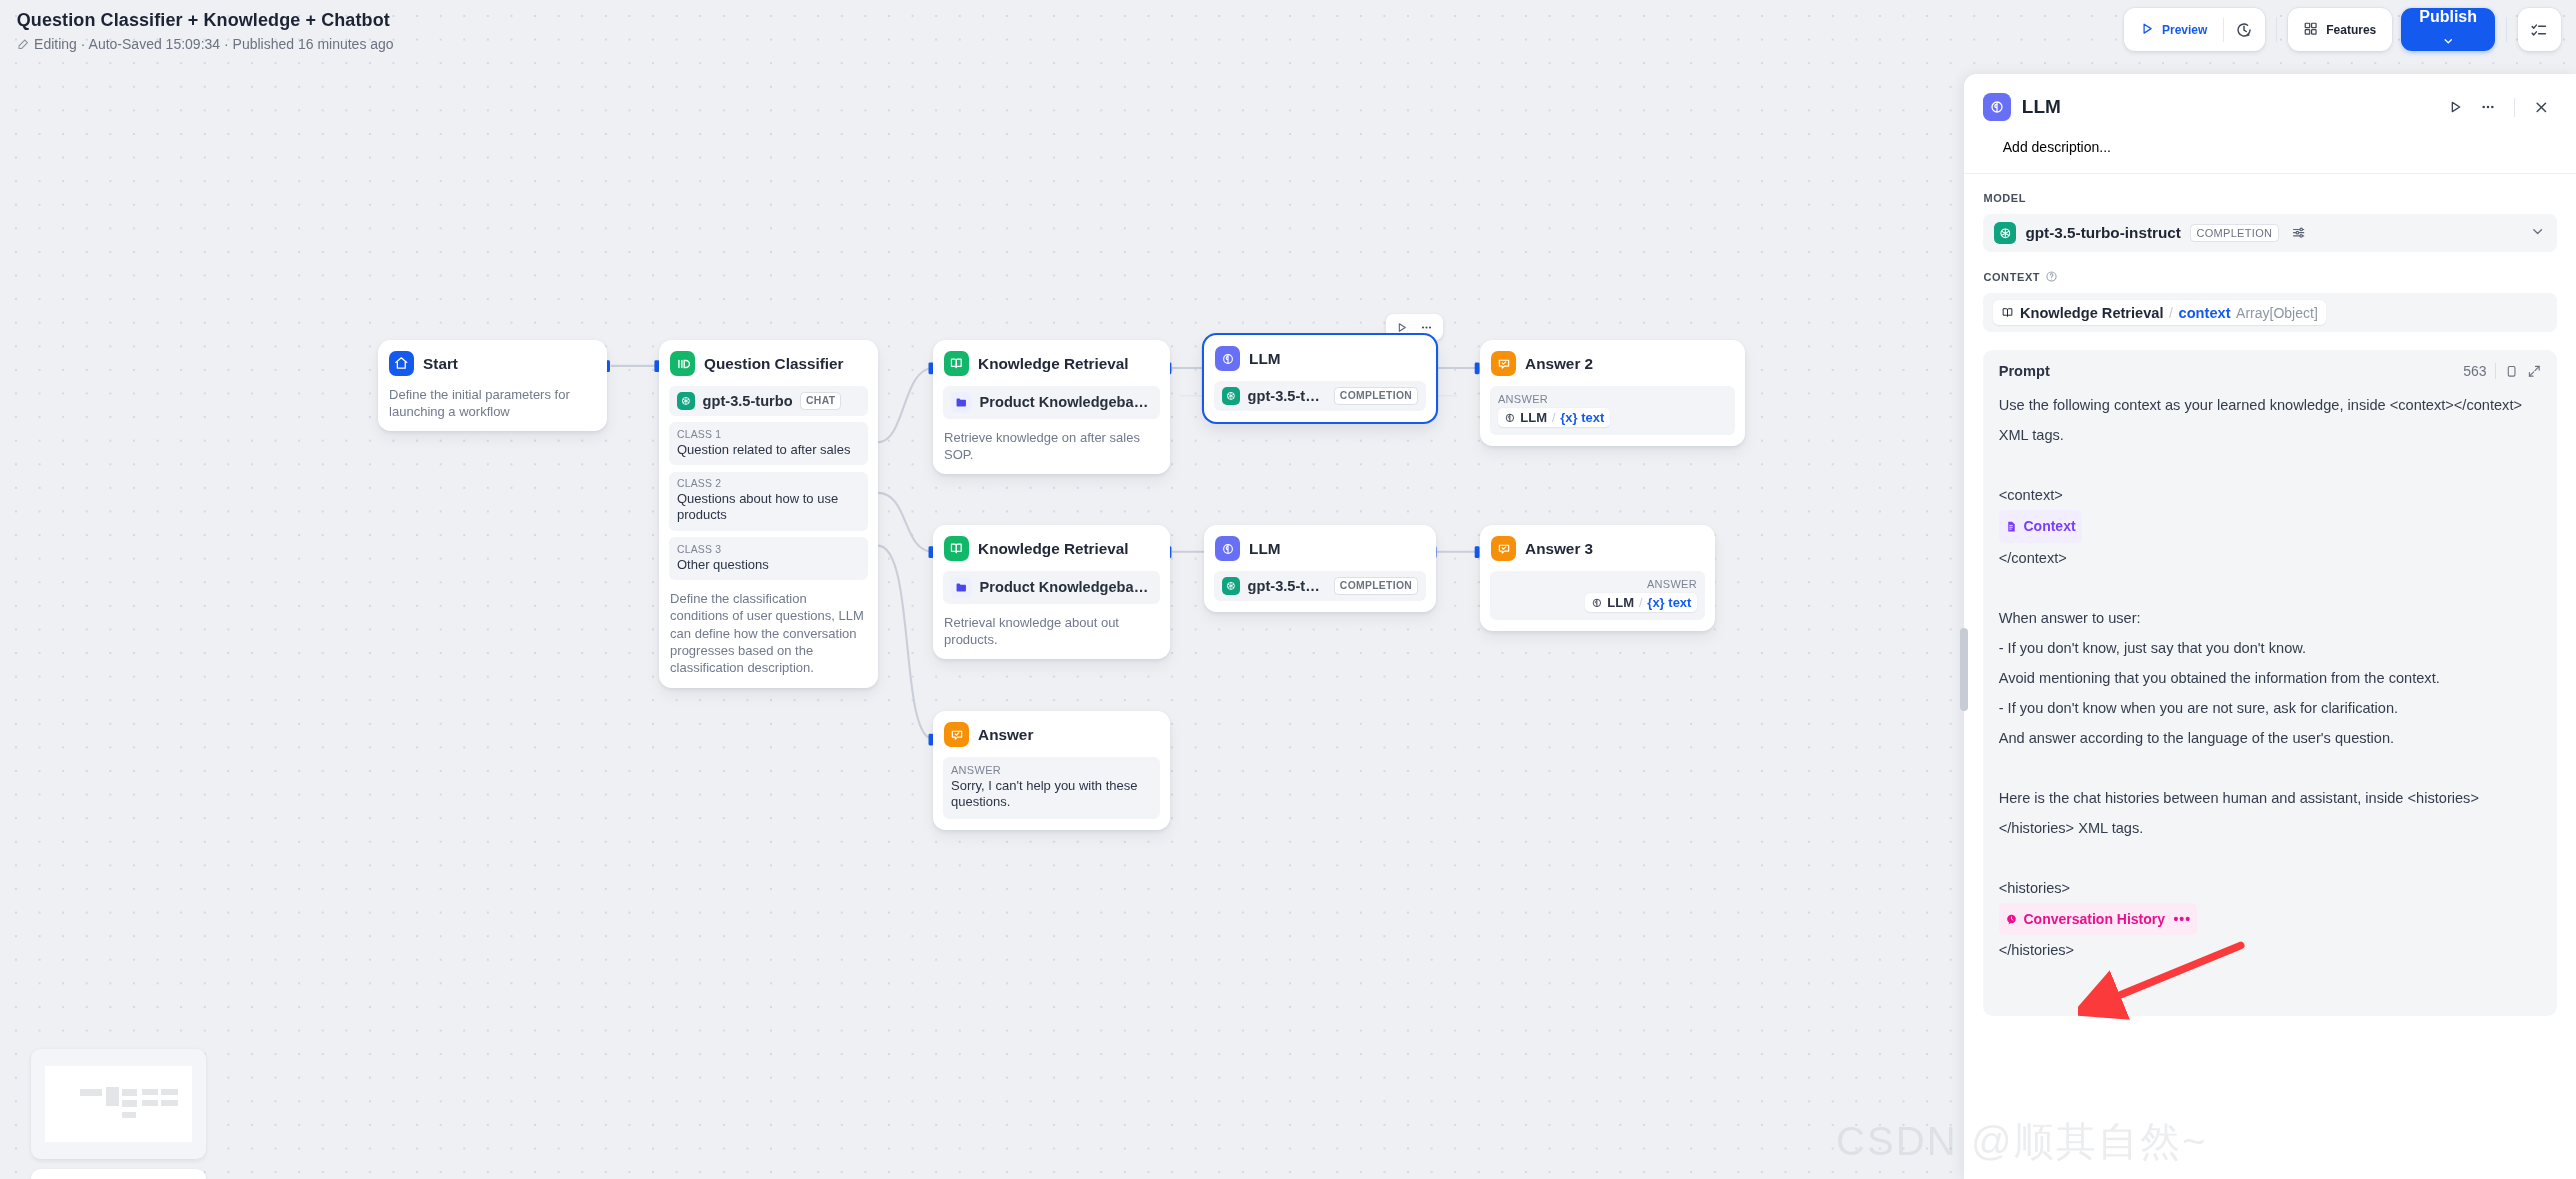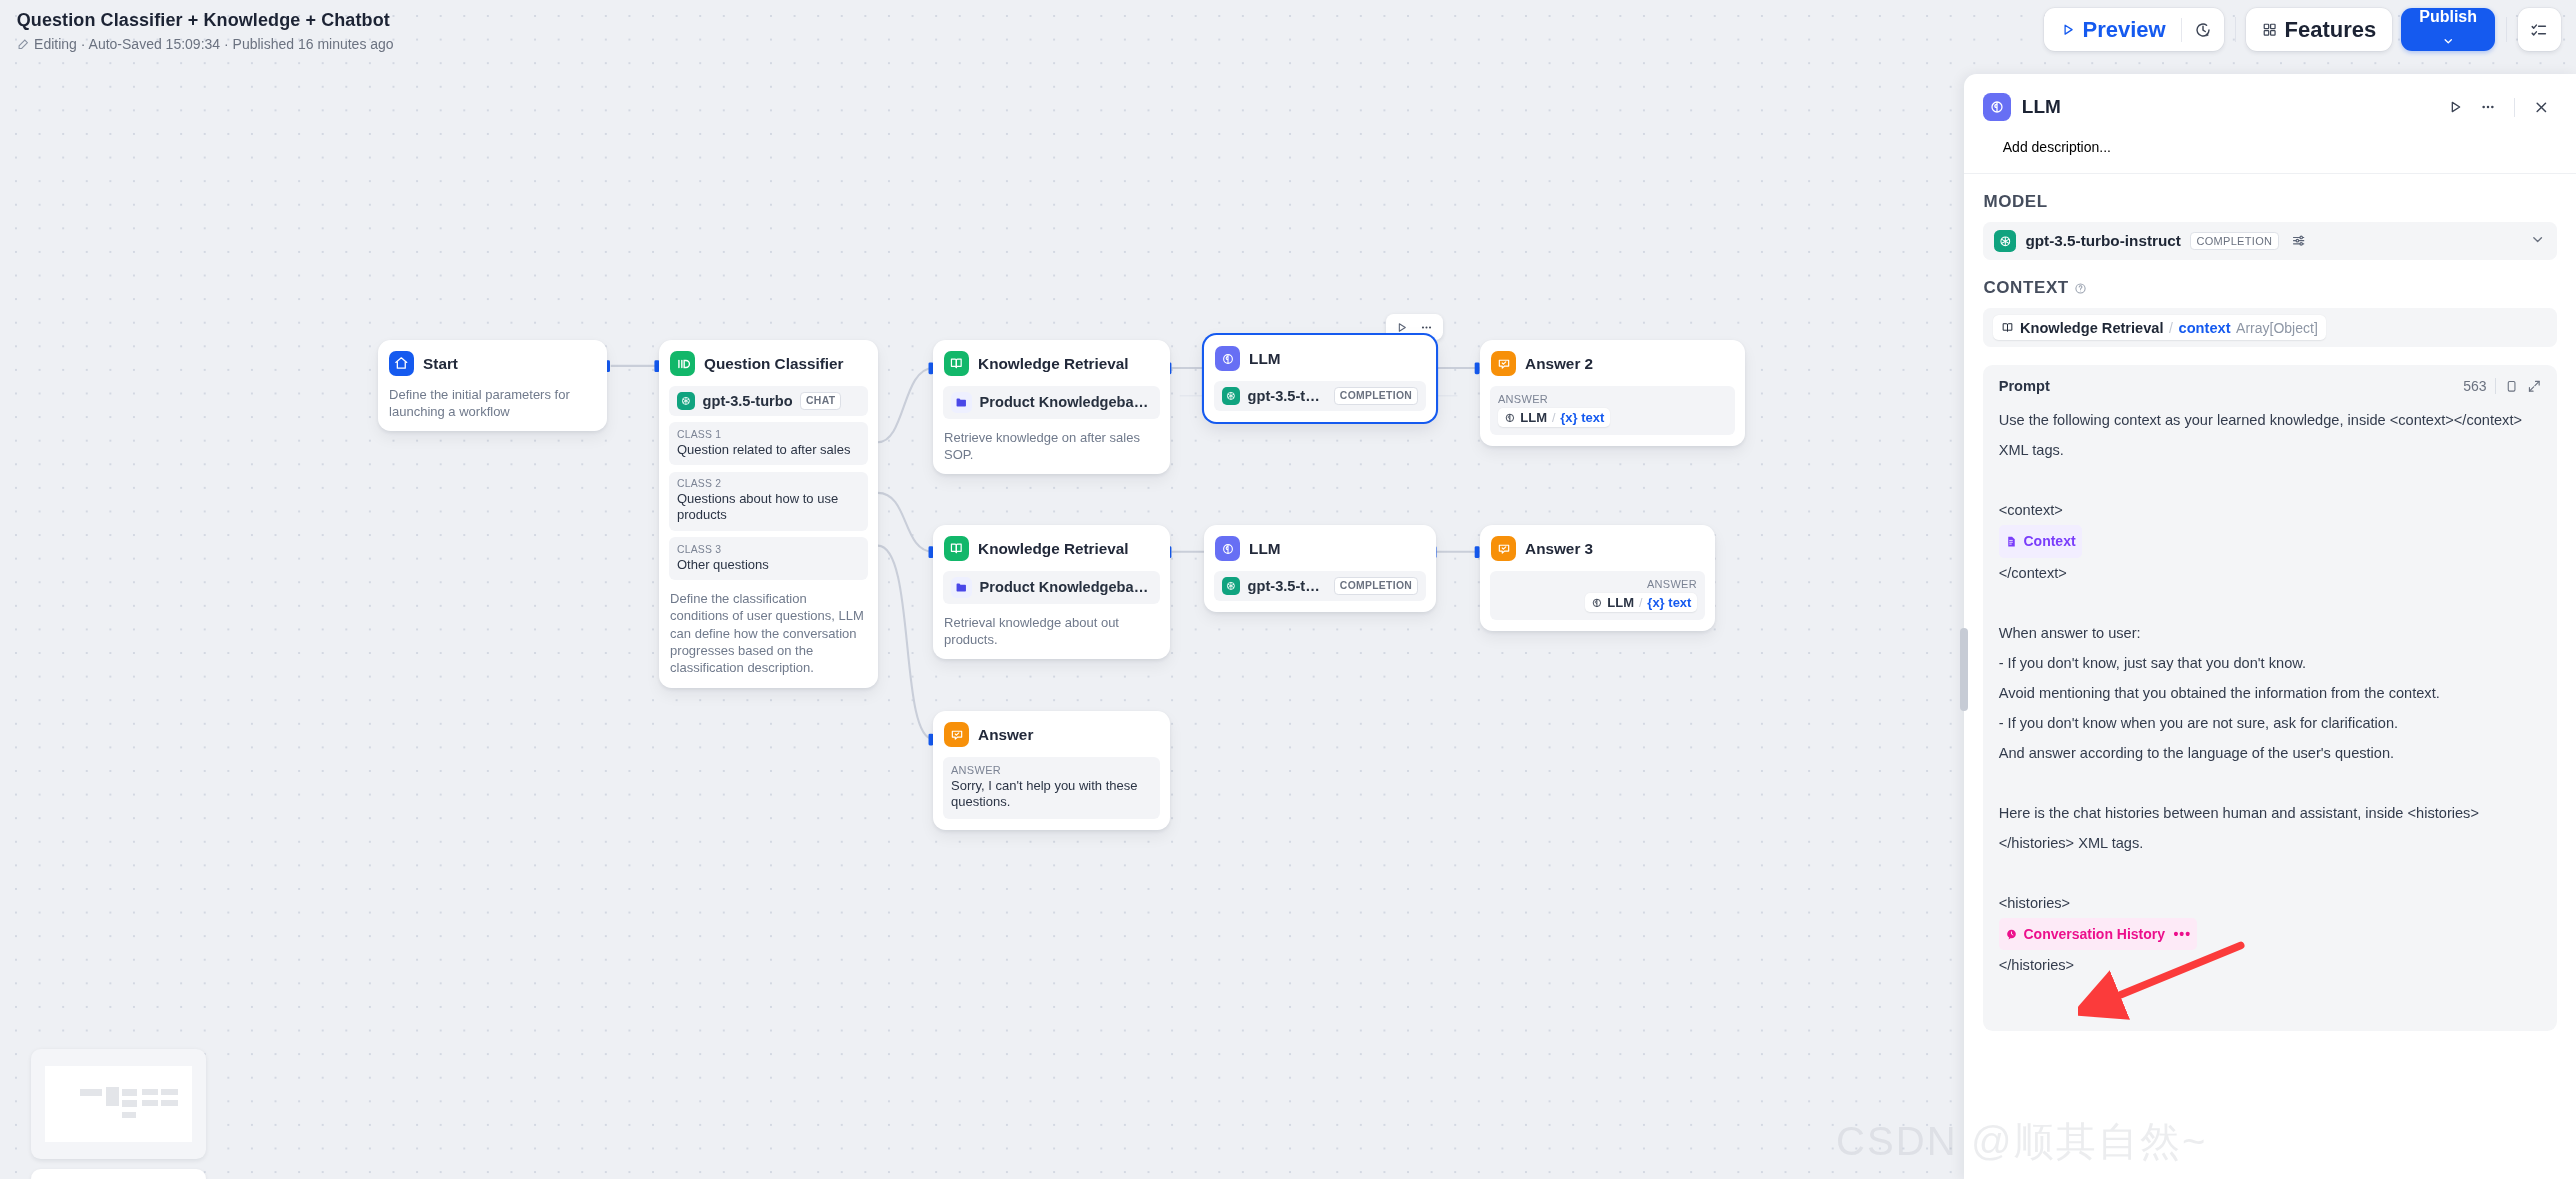--- a/index.html
+++ b/index.html
@@ -38,21 +38,21 @@
   #wf-sub .pencil { display:inline-block; width:12.5px; height:12.5px; color:#8a93a3; }
 
   .tb-right { position: absolute; right: 15.3px; top: 8.3px; display: flex; align-items: center; gap: 0; pointer-events: auto; }
   .tb-group {
     display: flex; align-items: center; background: #fff; border-radius: 11px;
     box-shadow: 0 1.4px 4.2px rgba(16,24,40,.09), 0 0 0 0.7px rgba(16,24,40,.04);
     height: 43px;
   }
   .tb-btn {
     display: flex; align-items: center; gap: 7.6px; height: 35px; padding: 0 15.3px;
-    font-size: 22px; font-weight: 600; color: #1c2334; cursor: pointer; white-space: nowrap;
+    font-size: 12px; font-weight: 600; color: #1c2334; cursor: pointer; white-space: nowrap;
   }
   .tb-btn.accent { color: #155aef; }
   .tb-icon-btn {
     display:flex; align-items:center; justify-content:center; width: 42px; height: 43px; cursor:pointer;
   }
   .tb-div { width:0.7px; height:23.6px; background:#e6e8ee; }
   .tb-sep { width: 0.7px; height: 25px; background: #dfe2ea; margin: 0 11px; }
   #publish-btn {
     display: flex; align-items: center; gap: 7px; height: 43px; padding: 0 18px;
     background: #155aef; color: #fff; font-size: 16px; font-weight: 600;
@@ -150,21 +150,21 @@
   #panel-head { padding: 18px 19.4px 0 19.4px; }
   .ph-row { display: flex; align-items: center; }
   .ph-ico { width: 28px; height: 28px; border-radius: 7.6px; background: #676ff4; display:flex; align-items:center; justify-content:center; flex:none; }
   .ph-title { font-size: 19px; font-weight: 700; color: #1c2334; margin-left: 10.4px; }
   .ph-actions { margin-left: auto; display: flex; align-items: center; gap: 2.8px; }
   .ph-btn { width: 30.5px; height: 30.5px; display:flex; align-items:center; justify-content:center; cursor:pointer; color:#3c4455; border-radius:5.6px; }
   .ph-div { width: 0.7px; height: 19.4px; background: #e2e5ec; margin: 0 8.3px; }
   #panel-desc { font-size: 14px; color: #000000; padding: 16.7px 19.4px 18px 19.4px; }
   #panel-hr { height: 0.7px; background: #eef0f3; }
   .sec-label {
-    font-size: 17px; font-weight: 600; color: #454d5d; letter-spacing: 0.6px;
+    font-size: 11px; font-weight: 600; color: #454d5d; letter-spacing: 0.6px;
     padding: 18px 19.4px 0 19.4px; display: flex; align-items: center; gap: 4.9px;
   }
   .model-row {
     margin: 9.7px 19.4px 0 19.4px; background: #f4f5f7; border-radius: 7.6px;
     display: flex; align-items: center; gap: 9px; padding: 8.3px 11px;
   }
   .model-oai { width: 22px; height: 22px; border-radius: 5.6px; background: #10a37f; flex:none; display:flex; align-items:center; justify-content:center; }
   .model-name { font-size: 15.3px; font-weight: 700; color: #1f2736; }
   .model-badge { font-size: 11px; color: #6b7280; letter-spacing:0.3px; border:0.7px solid #dfe2e8; background:#fff; border-radius:4.2px; padding:2.1px 5.6px; }
   .chev { margin-left: auto; color: #6b7280; }

